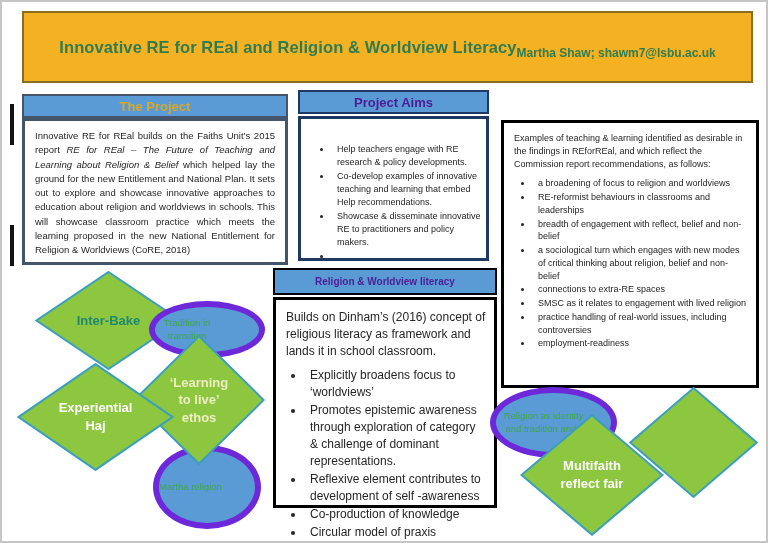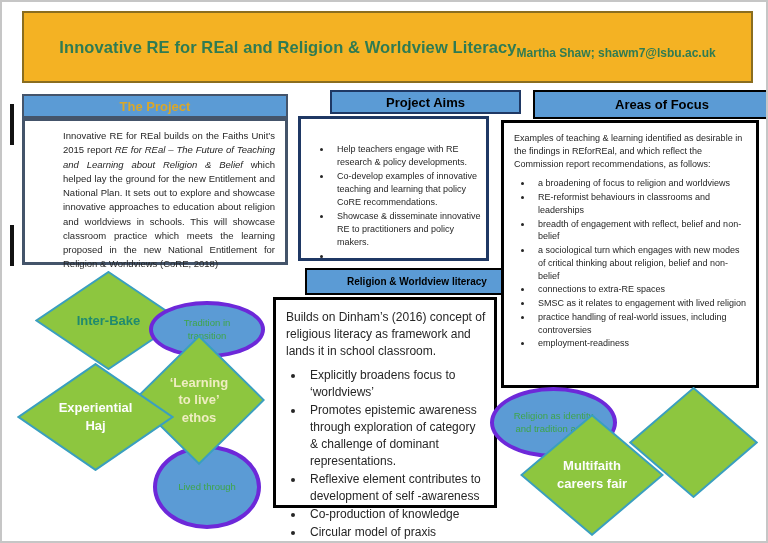--- a/index.html
+++ b/index.html
@@ -21,35 +21,35 @@
   
   .col-header {
     position: absolute; background: #5B9BD5; display: flex;
     align-items: center; justify-content: center;
     font-weight: bold; font-size: 13px;
   }
   .col-body {
     position: absolute; background: #ffffff; color: #262626; z-index: 1;
   }
   .hdr-gold { color: #d9a72a; }
-  .hdr-orange { color: #000000; margin-left: 32px; }
+  .hdr-orange { color: #4c1d95; }
   .slate-border { border: 2px solid #44546A; }
   .navy-border { border: 2px solid #1F3864; }
   .black-border { border: 2px solid #000000; }
   .body-slate { border: 3px solid #44546A; }
   .body-navy { border: 3px solid #1F3864; }
   .body-black { border: 3px solid #000000; }
 
   .body-text { font-size: 9.5px; line-height: 1.5; }
   ul.bullets { list-style: disc; margin-top: 7px; padding-left: 19px; }
   ul.bullets li { padding-left: 5px; margin-bottom: 1px; min-height: 12px; }
 
   
   #project-body { left: 20px; top: 116px; width: 266px; height: 147px; padding: 8px 10px; }
-  #project-body p { text-align: justify; margin-left: 28px; }
+  #project-body p { text-align: justify; }
   .italic { font-style: italic; }
 
   
   #aims-body { left: 296px; top: 114px; width: 191px; height: 145px; padding: 22px 4px 6px 12px; font-size: 9px; line-height: 1.45; }
 
   
   #focus-body { left: 499px; top: 118px; width: 258px; height: 268px; padding: 9px 8px 0 10px; font-size: 9px; line-height: 1.42; }
 
   
   #literacy-body { left: 271px; top: 295px; width: 224px; height: 211px; padding: 9px 8px 6px 10px; font-size: 12px; line-height: 1.42; }
@@ -57,22 +57,22 @@
   
   .accent-bar { position: absolute; left: 8px; width: 4px; background: #121212; }
   #accent-bar-top { top: 102px; height: 41px; }
   #accent-bar-bottom { top: 223px; height: 41px; }
 
   
   .shape { position: absolute; display: flex; align-items: center; justify-content: center; text-align: center; }
   .shape svg { position: absolute; left: 0; top: 0; width: 100%; height: 100%; }
   .shape .shape-label { position: relative; z-index: 1; font-weight: bold; font-size: 13px; line-height: 1.35; }
   .ellipse {
-    position: absolute; background: #5B9BD5; border: 4px solid #6d28d9; border-radius: 50%;
-    display: flex; align-items: center; justify-content: center; text-align: center;
+    position: absolute; background: #5B9BD5; border: 6px solid #6d28d9; border-radius: 50%;
+    display: flex; align-items: center; text-align: center;
     color: #3FA549; font-size: 9.5px; line-height: 1.3;
   }
   .txt-teal { color: #1f8a6e; font-size: 11px; }
   .txt-cream { color: #EFEDC2; }
   .txt-white { color: #fdfdfd; }
 
   #shape-interbake   { left: 33px;  top: 269px; width: 147px; height: 99px;  z-index: 3; }
   #shape-tradition   { left: 147px; top: 299px; width: 116px; height: 57px;  z-index: 4; }
   #shape-lived       { left: 151px; top: 443px; width: 108px; height: 84px;  z-index: 4; }
   #shape-learning    { left: 131px; top: 333px; width: 132px; height: 130px; z-index: 5; }
@@ -104,29 +104,26 @@
   <div id="project-body" class="col-body body-slate body-text">
     <p><span>Innovative RE for REal builds on the Faiths Unit’s 2015 report </span><span class="italic">RE for REal – The Future of Teaching and Learning about Religion &amp; Belief</span><span> which helped lay the ground for the new Entitlement and National Plan. It sets out to explore and showcase innovative approaches to education about religion and worldviews in schools. This will showcase classroom practice which meets the learning proposed in the new National Entitlement for Religion &amp; Worldviews (CoRE, 2018)</span></p>
   </div>
 
   <div class="col-header navy-border hdr-orange" style="left:296px; top:88px; width:191px; height:24px;">
     <span>Project Aims</span>
   </div>
   <div id="aims-body" class="col-body body-navy">
     <ul class="bullets" style="margin-top:2px;">
       <li>Help teachers engage with RE research &amp; policy developments.</li>
-      <li>Co-develop examples of innovative teaching and learning that policy CoRE recommendations.</li>
+      <li>Co-develop examples of innovative teaching and learning that embed Help recommendations.</li>
       <li>Showcase &amp; disseminate innovative RE to practitioners and policy makers.</li>
       <li></li>
     </ul>
   </div>
 
-  <div class="col-header black-border hdr-orange" style="left:499px; top:88px; width:258px; height:29px;">
-    <span>Areas of Focus</span>
-  </div>
   <div id="focus-body" class="col-body body-black">
     <p>Examples of teaching &amp; learning identified as desirable in the findings in REforREal, and which reflect the Commission report recommendations, as follows:</p>
     <ul class="bullets">
       <li>a broadening of focus to religion and worldviews</li>
       <li>RE-reformist behaviours in classrooms and leaderships</li>
       <li>breadth of engagement with reflect, belief and non-belief</li>
       <li>a sociological turn which engages with new modes of critical thinking about religion, belief and non-belief</li>
       <li>connections to extra-RE spaces</li>
       <li>SMSC as it relates to engagement with lived religion</li>
       <li>practice handling of real-world issues, including controversies</li>
@@ -153,21 +150,21 @@
       <polygon points="50,1 99,50 50,99 1,50" fill="#8DC63F" stroke="#3A9FBF" stroke-width="2" vector-effect="non-scaling-stroke"></polygon>
     </svg>
     <div class="shape-label txt-teal">Inter-Bake</div>
   </div>
 
   <div id="shape-tradition" class="ellipse">
     <div class="label-narrow-60">Tradition in transition</div>
   </div>
 
   <div id="shape-lived" class="ellipse">
-    <div class="label-narrow-80">Lived through</div>
+    <div class="label-narrow-80">Martha religion</div>
   </div>
 
   <div id="shape-learning" class="shape">
     <svg viewBox="0 0 100 100" preserveAspectRatio="none">
       <polygon points="50,1 99,50 50,99 1,50" fill="#8DC63F" stroke="#3A9FBF" stroke-width="2" vector-effect="non-scaling-stroke"></polygon>
     </svg>
     <div class="shape-label txt-cream label-narrow-60">‘Learning to live’ ethos</div>
   </div>
 
   <div id="shape-experiential" class="shape">
@@ -178,21 +175,21 @@
   </div>
 
   <div id="shape-religionas" class="ellipse">
     <div class="label-narrow-95">Religion as identity and tradition and .</div>
   </div>
 
   <div id="shape-multifaith" class="shape">
     <svg viewBox="0 0 100 100" preserveAspectRatio="none">
       <polygon points="50,1 99,50 50,99 1,50" fill="#8DC63F" stroke="#3A9FBF" stroke-width="2" vector-effect="non-scaling-stroke"></polygon>
     </svg>
-    <div class="shape-label txt-white label-narrow-80">Multifaith careers fair</div>
+    <div class="shape-label txt-white label-narrow-80">Multifaith reflect fair</div>
   </div>
 
   <div id="shape-exploring" class="shape">
     <svg viewBox="0 0 100 100" preserveAspectRatio="none">
       <polygon points="50,1 99,50 50,99 1,50" fill="#8DC63F" stroke="#3A9FBF" stroke-width="2" vector-effect="non-scaling-stroke"></polygon>
     </svg>
   </div>
 
 </div>
 

